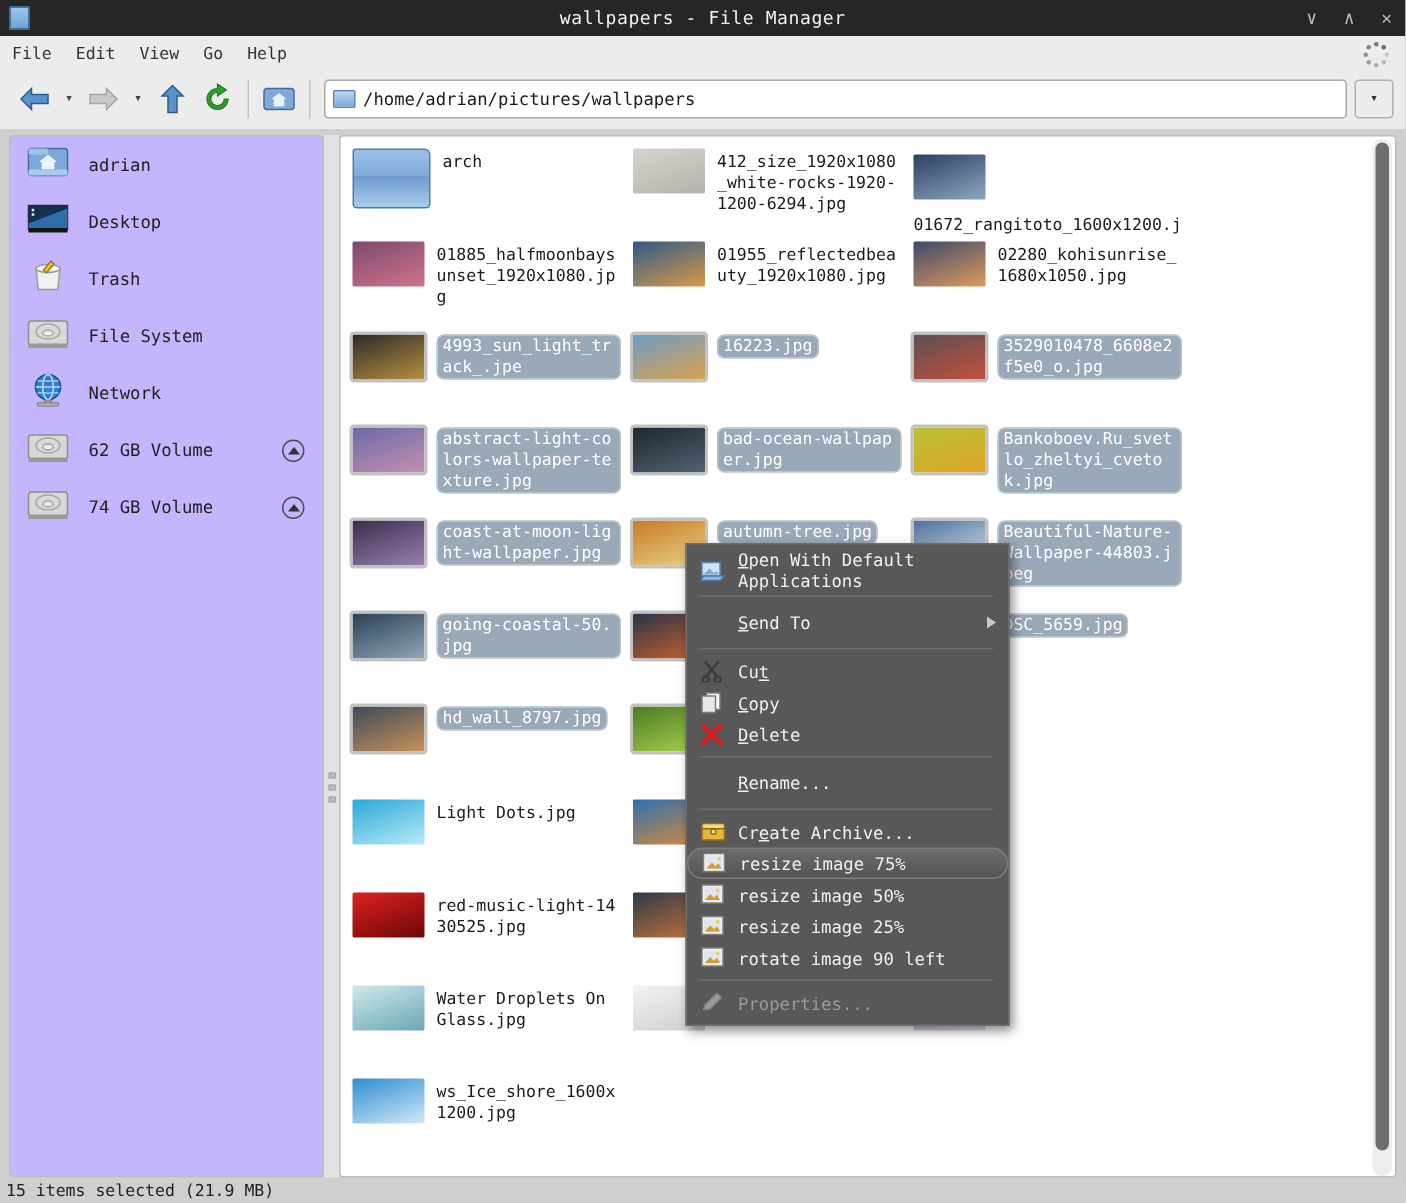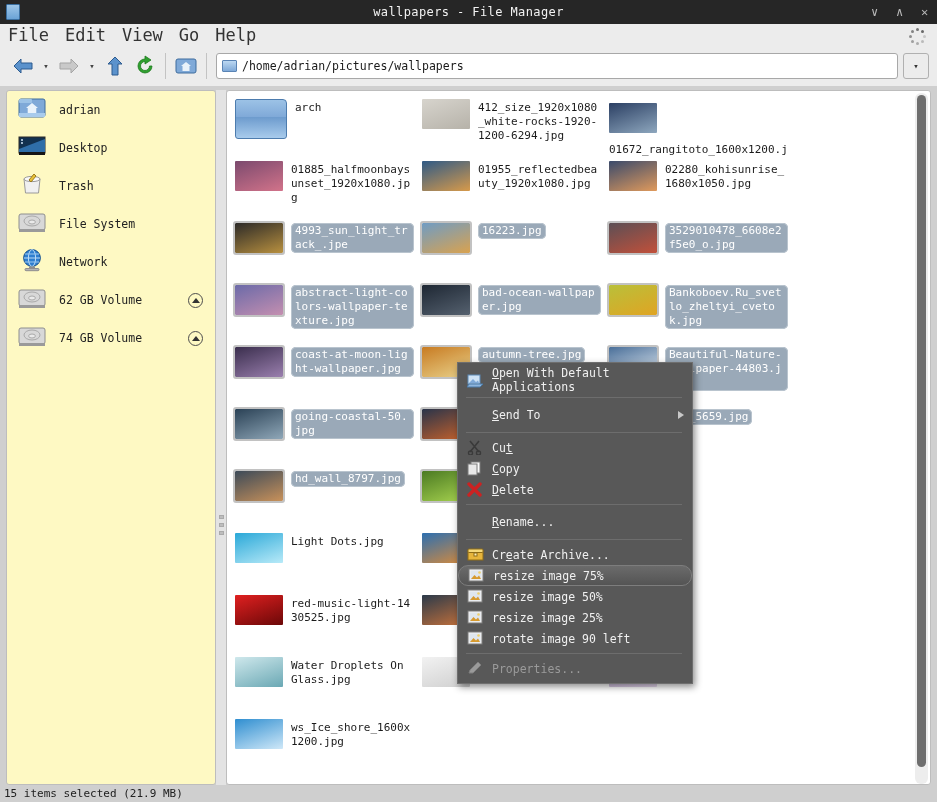--- a/index.html
+++ b/index.html
@@ -32,21 +32,21 @@
     display: flex; align-items: center; gap: 12px;
   }
   .tb-btn { color: #b9b9b9; font-size: 12px; line-height: 1; width: 13px; text-align: center; }
 
   
   .menubar {
     position: absolute; left: 0; top: 24px; width: 937px; height: 22px;
     background: #ececec;
     display: flex; align-items: center; padding-left: 8px; gap: 16px;
   }
-  .menu-item { font-size: 17px; color: #333; }
+  .menu-item { font-size: 11px; color: #333; }
   .spinner-wrap { position: absolute; right: 10px; top: 26px; width: 20px; height: 20px; }
   .spinner-wrap i {
     position: absolute; width: 3px; height: 3px; border-radius: 50%; background: #5a5a5a;
   }
 
   
   .toolbar {
     position: absolute; left: 0; top: 46px; width: 937px; height: 40px;
     background: #ececec; display: flex; align-items: center; padding: 0 8px;
   }
@@ -66,21 +66,21 @@
   .pathtext { font-size: 11.5px; color: #1a1a1a; }
   .pathdrop {
     width: 26px; height: 26px; margin-left: 5px; background: #ececec;
     border: 1px solid #b0b0b0; border-radius: 3px;
     display: flex; align-items: center; justify-content: center; font-size: 9px; color: #333;
   }
 
   
   .sidebar {
     position: absolute; left: 6px; top: 90px; width: 210px; height: 695px;
-    background: #fef9c3; border: 1px solid #bdbdbd; border-radius: 3px; overflow: hidden;
+    background: #c4b5fd; border: 1px solid #bdbdbd; border-radius: 3px; overflow: hidden;
   }
   .side-item { height: 38px; display: flex; align-items: center; padding-left: 10px; gap: 12px; position: relative; }
   .side-label { font-size: 11.5px; color: #222; }
   .eject {
     position: absolute; right: 12px; width: 15px; height: 15px; border-radius: 50%;
     border: 1.4px solid #4d4d4d; display: flex; align-items: center; justify-content: center;
   }
   .eject::before { content:""; width:0;height:0;border-left:4px solid transparent;border-right:4px solid transparent;border-bottom:5px solid #333; }
 
   .splitter { position: absolute; left: 216px; top: 90px; width: 10px; height: 695px; background: #e3e3e3; }
@@ -108,21 +108,21 @@
   .vscroll { position: absolute; right: 2px; top: 2px; width: 13px; height: 691px; background: #ededed; border-radius: 6px; }
   .vthumb { position: absolute; left: 2px; top: 2px; width: 9px; height: 672px; background: #6e6e6e; border-radius: 5px; }
 
   
   .statusbar { position: absolute; left: 0; bottom: 0; width: 937px; height: 17px; background: #cfcfcf;
                display: flex; align-items: center; padding-left: 4px; }
   .statusbar span { font-size: 11px; color: #212121; }
 
   
   .ctxmenu {
-    position: absolute; left: 457px; top: 362px; width: 236px;
+    position: absolute; left: 457px; top: 362px; width: 216px;
     background: #585858; border: 1px solid #6e6e6e; box-shadow: 2px 3px 7px rgba(0,0,0,.45);
     padding: 4px 0;
   }
   .mi { height: 21px; display: flex; align-items: center; gap: 8px; padding: 0 10px 0 8px; position: relative; }
   .mi .lbl { font-size: 11.5px; color: #f0f0f0; }
   .mi .lbl u { text-decoration: underline; }
   .mi.disabled .lbl { color: #9a9a9a; }
   .mi.hl { background: linear-gradient(180deg,#6b6b6b,#545454); border: 1px solid #7d7d7d; border-radius: 10px; }
   .mi .ico { width: 18px; height: 16px; flex: 0 0 18px; display:flex; align-items:center; justify-content:center; }
   .mdiv { height: 1px; background: #6d6d6d; margin: 4px 10px 4px 8px; }

